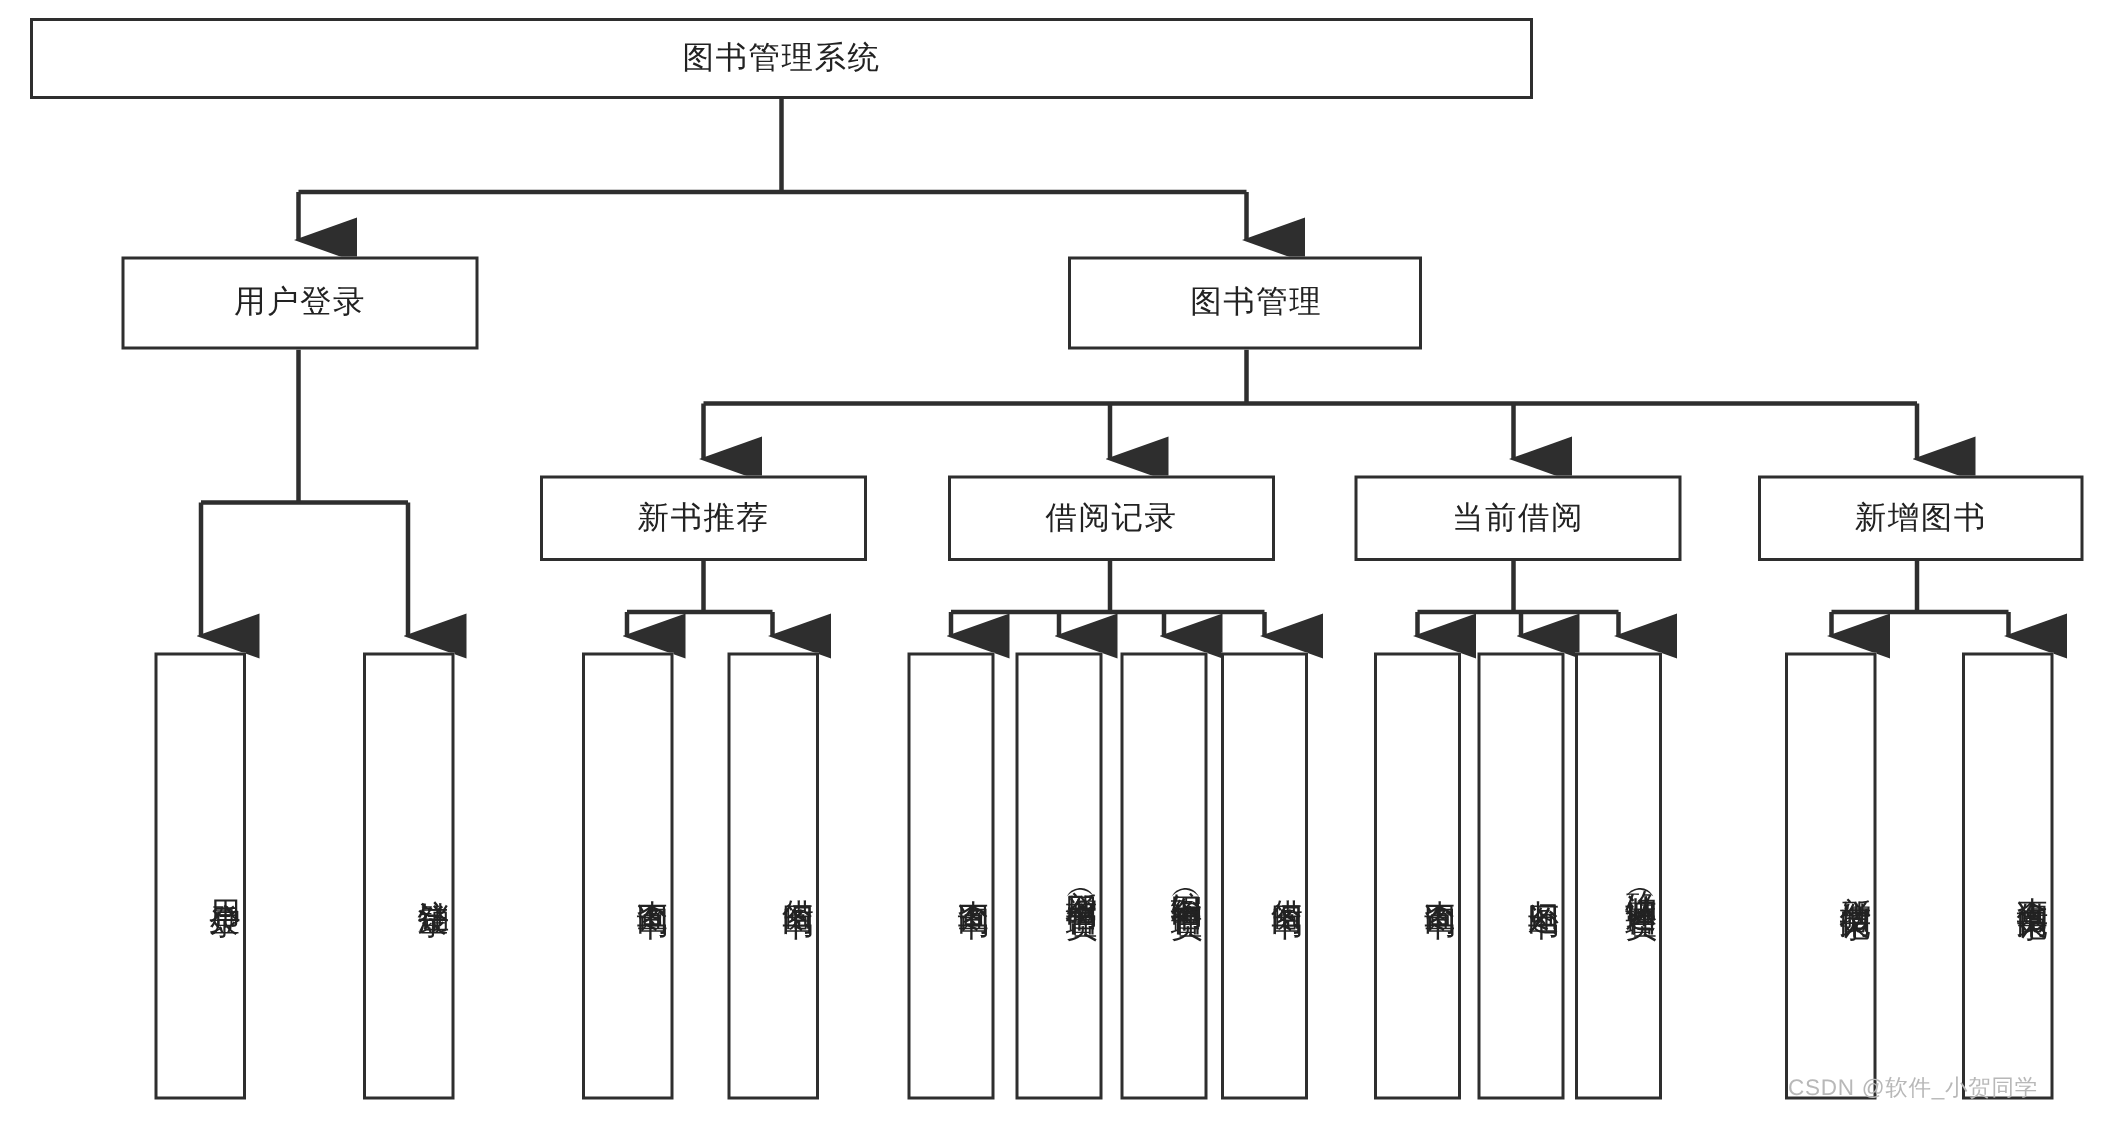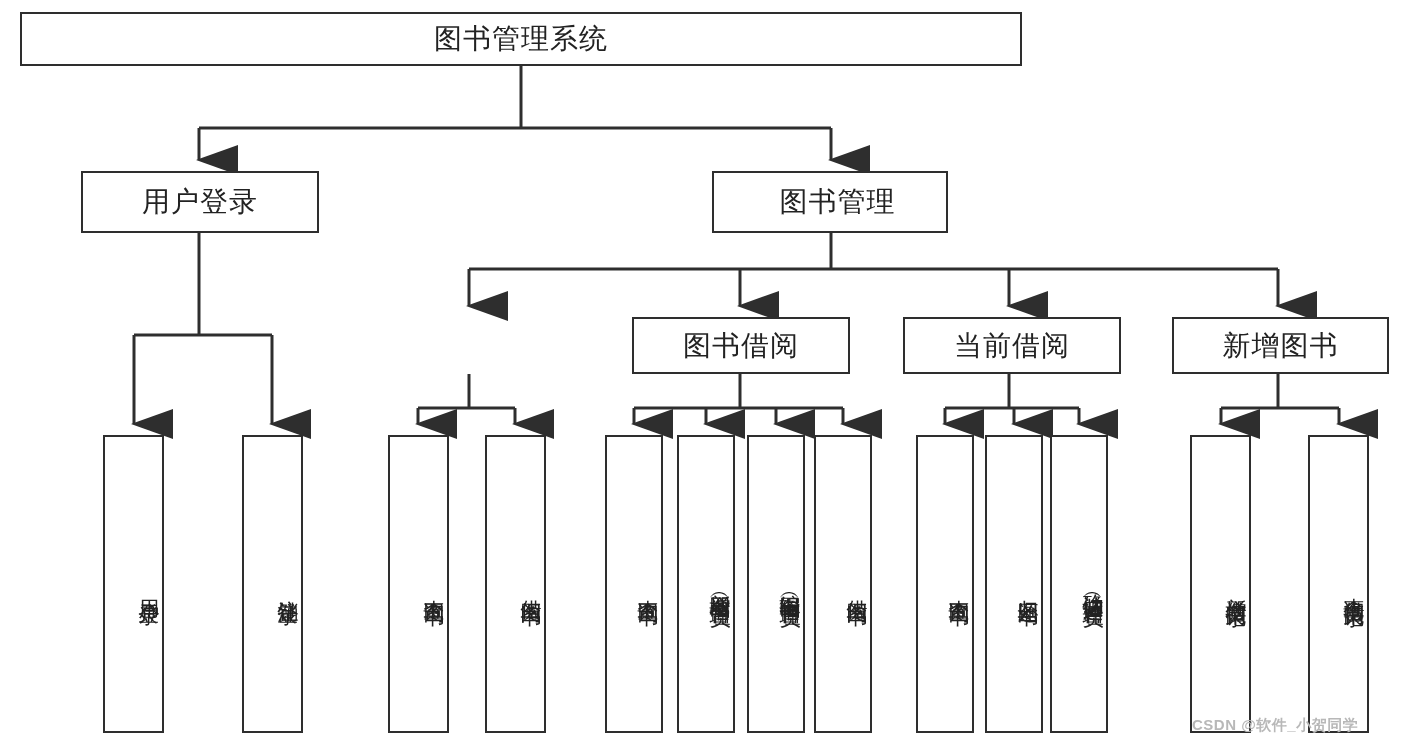--- a/index.html
+++ b/index.html
@@ -29,21 +29,21 @@
     position: absolute;
     box-sizing: border-box;
     background: #ffffff;
     border: 2px solid #2e2e2e;
     display: flex;
     align-items: center;
     justify-content: center;
     color: #222222;
   }
   .node-h {
-    font-size: 28px;
+    font-size: 21px;
     letter-spacing: 1px;
     line-height: 1.2;
     white-space: nowrap;
   }
   .node-v {
     writing-mode: vertical-rl;
     text-orientation: upright;
     font-size: 21px;
     line-height: 1.25;
     letter-spacing: 2px;
@@ -54,21 +54,20 @@
   }
   .node-v.tall-pad {
     padding-top: 4px;
   }
   .watermark {
     position: absolute;
     font-size: 15px;
     color: #b8b8b8;
     white-space: nowrap;
     letter-spacing: 0.5px;
-    font-weight: bold;
   }
 </style>
 </head>
 <body>
 
 <div id="diagram-root">
 
   <svg class="edges" viewBox="0 0 1405 747" xmlns="http://www.w3.org/2000/svg">
     <defs>
       <marker id="arrow" viewBox="0 0 12 14" refX="6" refY="13" markerWidth="12" markerHeight="14" orient="auto-start-reverse">
@@ -123,22 +122,25 @@
     <span>图书管理系统</span>
   </div>
 
   <div class="node node-h" style="left:81px; top:171px; width:238px; height:62px;">
     <span>用户登录</span>
   </div>
   <div class="node node-h" style="left:712px; top:171px; width:236px; height:62px;padding-left:15px;">
     <span>图书管理</span>
   </div>
 
+  <div class="node node-h" style="left:360px; top:317px; width:218px; height:57px;">
+    <span>新书推荐</span>
+  </div>
   <div class="node node-h" style="left:632px; top:317px; width:218px; height:57px;">
-    <span>图书借阅</span>
+    <span>借阅记录</span>
   </div>
   <div class="node node-h" style="left:903px; top:317px; width:218px; height:57px;align-items:center;">
     <span>当前借阅</span>
   </div>
   <div class="node node-h" style="left:1172px; top:317px; width:217px; height:57px;">
     <span>新增图书</span>
   </div>
 
   <div class="node node-v" style="left:103px; top:435px; width:61px; height:298px;">
     <span>用户登录</span>

